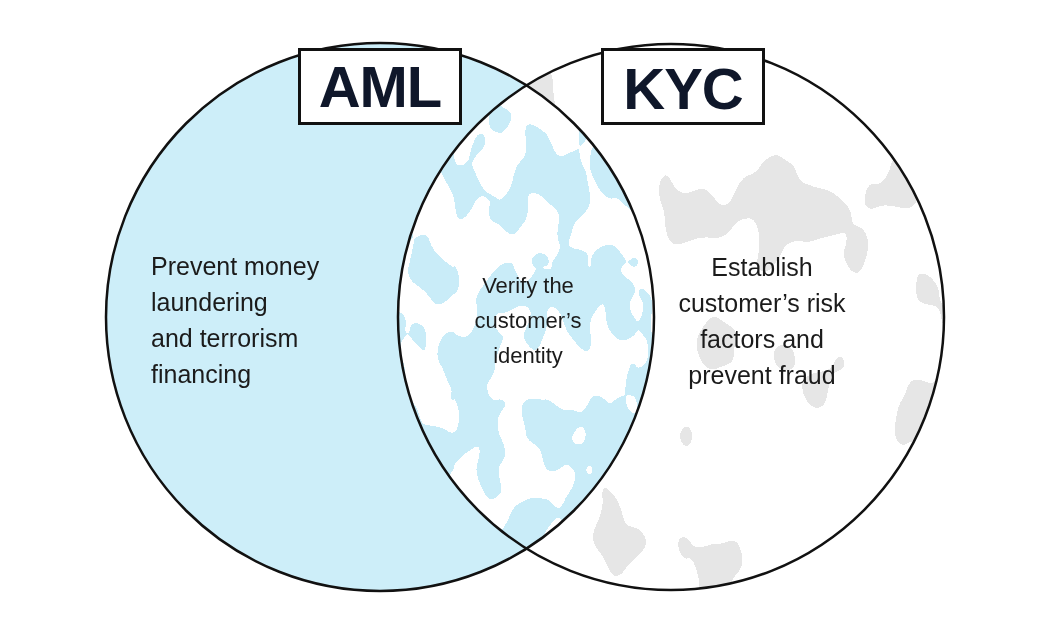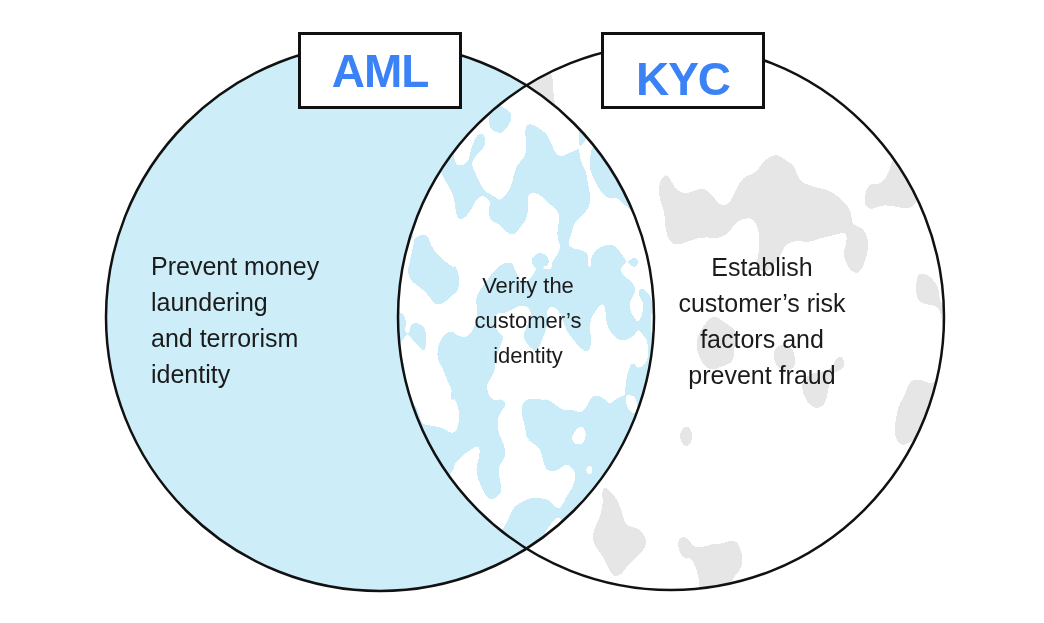--- a/index.html
+++ b/index.html
@@ -17,32 +17,32 @@
   }
   .venn-svg {
     position: absolute;
     left: 0;
     top: 0;
     width: 1044px;
     height: 623px;
   }
   .title-box {
     position: absolute;
-    top: 32px;
+    top: 48px;
     width: 158px;
     height: 71px;
     background: #ffffff;
     border: 3px solid #111111;
     display: flex;
     align-items: center;
     justify-content: center;
-    font-size: 46px;
+    font-size: 58px;
     font-weight: bold;
     letter-spacing: -1px;
-    color: #3b82f6;
+    color: #0f172a;
     z-index: 3;
   }
   .title-box.aml { left: 298px; }
   .title-box.kyc { left: 601px; align-items: flex-end; }
   .region-text {
     position: absolute;
     z-index: 2;
     color: #1b1b1b;
     white-space: pre-line;
     font-size: 25px;
@@ -126,21 +126,21 @@
     <span>AML</span>
   </div>
 
   <div class="title-box kyc">
     <span>KYC</span>
   </div>
 
   <div class="region-text left">Prevent money
 laundering
 and terrorism
-identity</div>
+financing</div>
 
   <div class="region-text center">Verify the
 customer’s
 identity</div>
 
   <div class="region-text right">Establish
 customer’s risk
 factors and
 prevent fraud</div>
 

